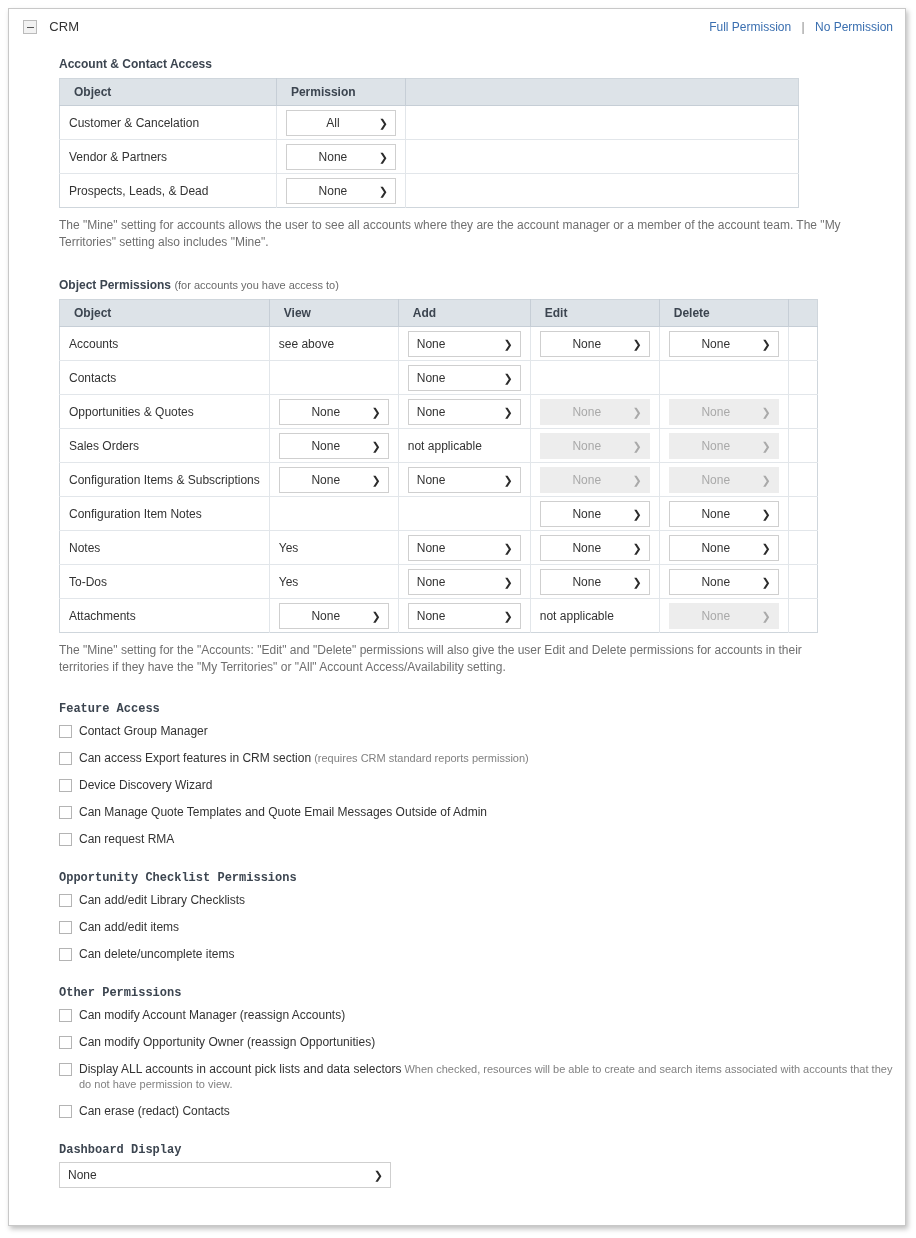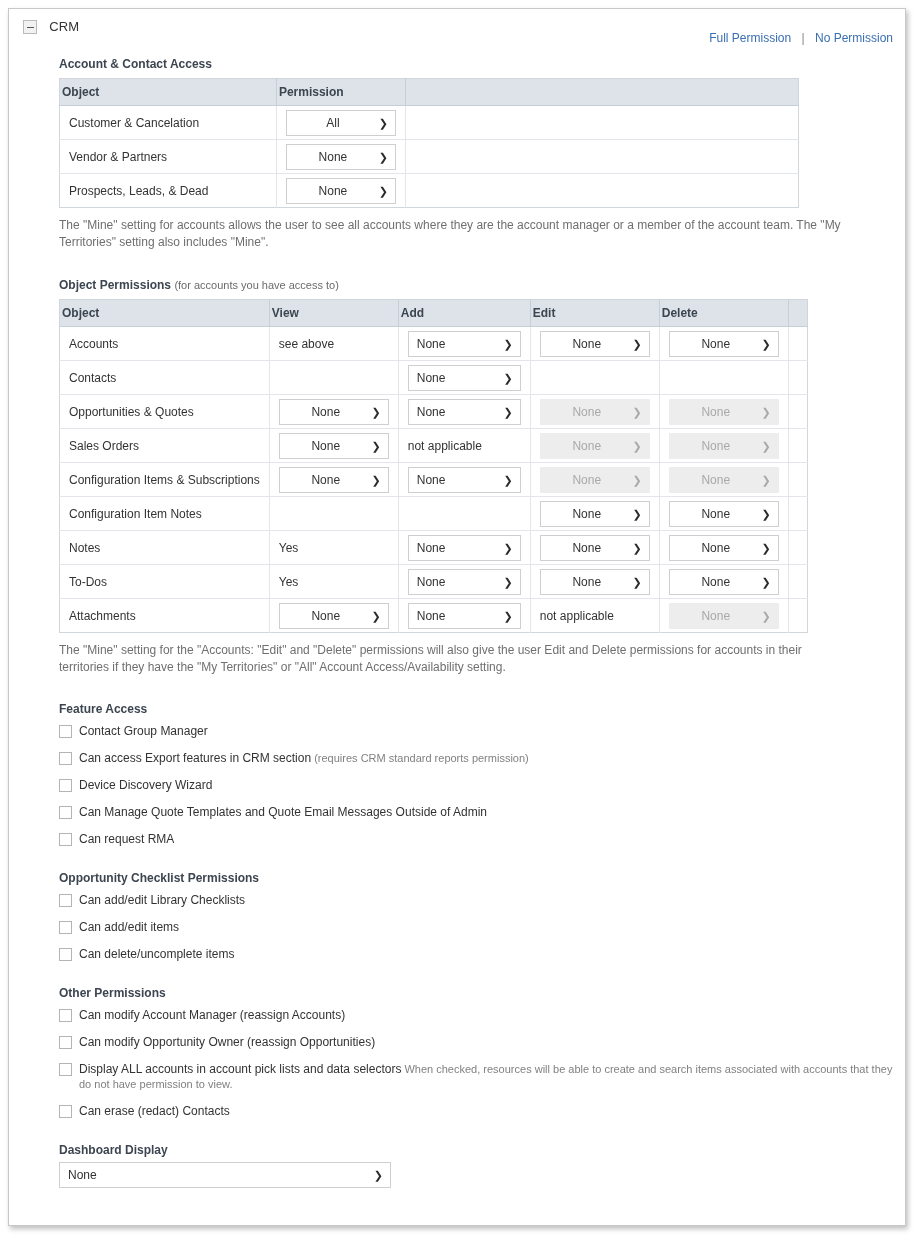--- a/index.html
+++ b/index.html
@@ -54,21 +54,21 @@
   .sec-title {
     display: inline-block;
     font-size: 13px;
     color: #333333;
     vertical-align: middle;
     letter-spacing: .1px;
   }
   .header-links {
     position: absolute;
     right: 12px;
-    top: 22px;
+    top: 11px;
     font-size: 12px;
     white-space: nowrap;
   }
   .hlink {
     color: #3a6fb0;
     text-decoration: none;
     cursor: pointer;
   }
   .hsep { color: #8a8a8a; padding: 0 7px; }
 
@@ -94,21 +94,21 @@
     background: #ffffff;
   }
   table.perm th {
     background: #dde3e8;
     border-right: 1px solid #c6ced6;
     border-bottom: 1px solid #c6ced6;
     text-align: left;
     font-size: 12px;
     font-weight: bold;
     color: #3c4550;
-    padding: 6px 2px;
+    padding: 6px 14px;
     height: 23px;
   }
   table.perm th:last-child { border-right: none; }
   table.perm td {
     border-right: 1px solid #e2e6ea;
     border-bottom: 1px solid #e2e6ea;
     padding: 0 9px;
     height: 34px;
     vertical-align: middle;
     font-size: 12px;
@@ -177,20 +177,21 @@
     color: #818181;
     font-size: 11px;
   }
 
   .blk { margin-bottom: 0; }
   .sub-title {
     font-size: 12px;
     font-weight: bold;
     color: #3c4550;
     margin: 0 16px 8px 0;
+    font-family: Liberation Mono, monospace;
   }
 
   .para {
     font-size: 12px;
     color: #6f6f6f;
     line-height: 17px;
     max-width: 790px;
     margin: 9px 0 0 0;
   }
 

